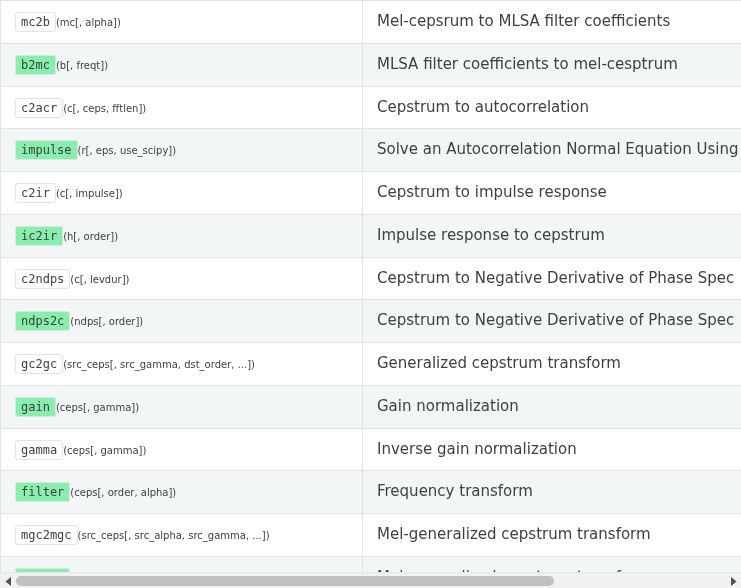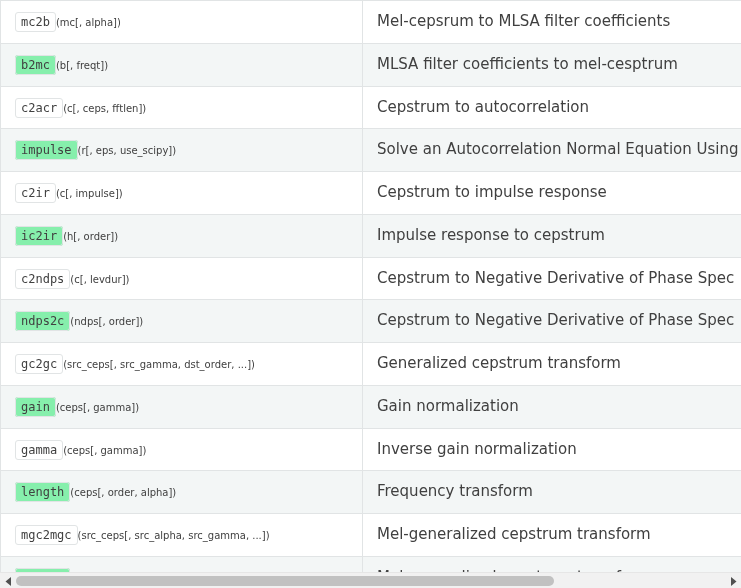--- a/index.html
+++ b/index.html
@@ -162,21 +162,21 @@
         </tr>
         <tr class="odd">
           <td class="sig-cell"><span class="fn-name">gain</span><span class="fn-args">(ceps[, gamma])</span></td>
           <td class="desc-cell">Gain normalization</td>
         </tr>
         <tr class="even">
           <td class="sig-cell"><span class="fn-name">gamma</span><span class="fn-args">(ceps[, gamma])</span></td>
           <td class="desc-cell">Inverse gain normalization</td>
         </tr>
         <tr class="odd">
-          <td class="sig-cell"><span class="fn-name">length</span><span class="fn-args">(ceps[, order, alpha])</span></td>
+          <td class="sig-cell"><span class="fn-name">filter</span><span class="fn-args">(ceps[, order, alpha])</span></td>
           <td class="desc-cell">Frequency transform</td>
         </tr>
         <tr class="even">
           <td class="sig-cell"><span class="fn-name">mgc2mgc</span><span class="fn-args">(src_ceps[, src_alpha, src_gamma, ...])</span></td>
           <td class="desc-cell">Mel-generalized cepstrum transform</td>
         </tr>
         <tr class="odd">
           <td class="sig-cell"><span class="fn-name">mgc2sp</span><span class="fn-args">(ceps[, alpha, gamma, fftlen])</span></td>
           <td class="desc-cell">Mel-generalized cepstrum transform</td>
         </tr>

